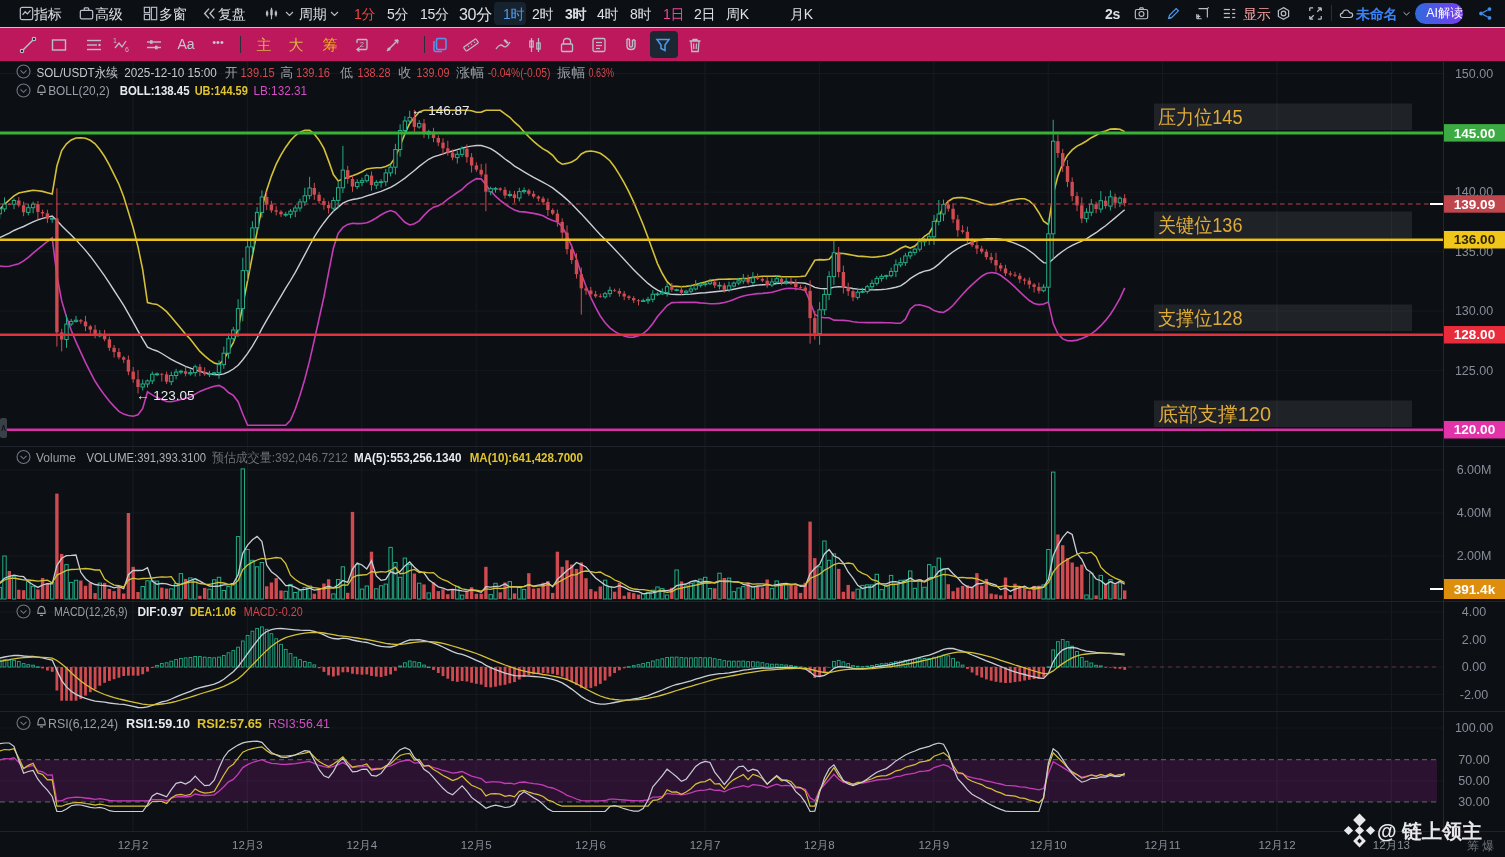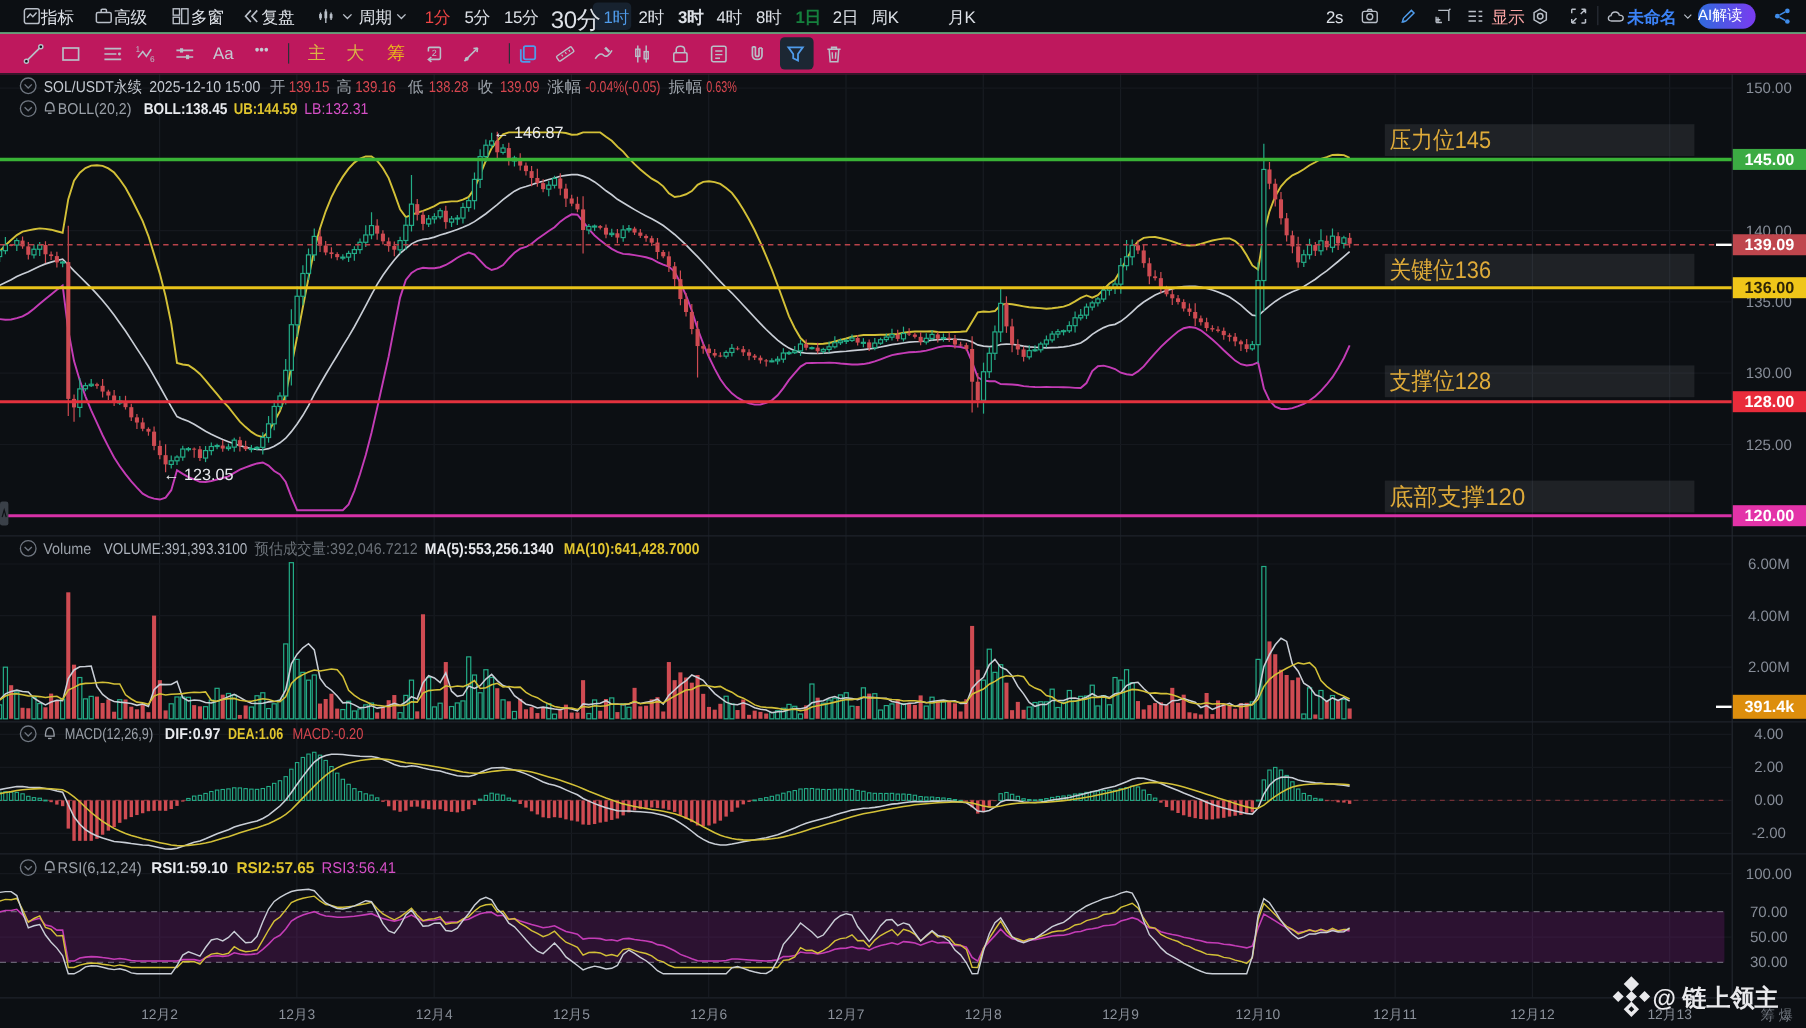--- a/index.html
+++ b/index.html
@@ -1276,31 +1276,31 @@
       </svg>
       <span style="position:absolute;left:34px;top:7px;font-size:14px;letter-spacing:-0.3px;color:#dde1e7;font-weight:normal;line-height:1">指标</span>
       <span style="position:absolute;left:95px;top:7px;font-size:14px;letter-spacing:-0.3px;color:#dde1e7;font-weight:normal;line-height:1">高级</span>
       <span style="position:absolute;left:159px;top:7px;font-size:14px;letter-spacing:-0.3px;color:#dde1e7;font-weight:normal;line-height:1">多窗</span>
       <span style="position:absolute;left:218px;top:7px;font-size:14px;letter-spacing:-0.3px;color:#dde1e7;font-weight:normal;line-height:1">复盘</span>
       <span style="position:absolute;left:299px;top:7px;font-size:14px;letter-spacing:-0.3px;color:#dde1e7;font-weight:normal;line-height:1">周期</span>
       <span style="position:absolute;left:494px;top:2px;width:32px;height:23px;background:#17222f;border-radius:4px"></span>
       <span style="position:absolute;left:354px;top:7px;font-size:14px;letter-spacing:-0.3px;color:#ef4444;font-weight:normal;line-height:1">1分</span>
       <span style="position:absolute;left:387px;top:7px;font-size:14px;letter-spacing:-0.3px;color:#dde1e7;font-weight:normal;line-height:1">5分</span>
       <span style="position:absolute;left:420px;top:7px;font-size:14px;letter-spacing:-0.3px;color:#dde1e7;font-weight:normal;line-height:1">15分</span>
-      <span style="position:absolute;left:459px;top:7px;font-size:20px;letter-spacing:-0.3px;color:#dde1e7;font-weight:normal;line-height:1">30分</span>
+      <span style="position:absolute;left:459px;top:7px;font-size:16px;letter-spacing:-0.3px;color:#dde1e7;font-weight:normal;line-height:1">30分</span>
       <span style="position:absolute;left:532px;top:7px;font-size:14px;letter-spacing:-0.3px;color:#dde1e7;font-weight:normal;line-height:1">2时</span>
       <span style="position:absolute;left:565px;top:7px;font-size:14px;letter-spacing:-0.3px;color:#dde1e7;font-weight:bold;line-height:1">3时</span>
       <span style="position:absolute;left:597px;top:7px;font-size:14px;letter-spacing:-0.3px;color:#dde1e7;font-weight:normal;line-height:1">4时</span>
       <span style="position:absolute;left:630px;top:7px;font-size:14px;letter-spacing:-0.3px;color:#dde1e7;font-weight:normal;line-height:1">8时</span>
-      <span style="position:absolute;left:663px;top:7px;font-size:14px;letter-spacing:-0.3px;color:#15803d;font-weight:bold;line-height:1">1日</span>
+      <span style="position:absolute;left:663px;top:7px;font-size:14px;letter-spacing:-0.3px;color:#ec4899;font-weight:normal;line-height:1">1日</span>
       <span style="position:absolute;left:694px;top:7px;font-size:14px;letter-spacing:-0.3px;color:#dde1e7;font-weight:normal;line-height:1">2日</span>
       <span style="position:absolute;left:726px;top:7px;font-size:14px;letter-spacing:-0.3px;color:#dde1e7;font-weight:normal;line-height:1">周K</span>
       <span style="position:absolute;left:790px;top:7px;font-size:14px;letter-spacing:-0.3px;color:#dde1e7;font-weight:normal;line-height:1">月K</span>
       <span style="position:absolute;left:503px;top:7px;font-size:14px;letter-spacing:-0.3px;color:#4f9bea;font-weight:normal;line-height:1">1时</span>
-      <span style="position:absolute;left:1105px;top:7px;font-size:14px;letter-spacing:-0.3px;color:#dde1e7;font-weight:normal;line-height:1">2s</span>
+      <span style="position:absolute;left:1105px;top:7px;font-size:14px;letter-spacing:-0.3px;color:#dde1e7;font-weight:bold;line-height:1">2s</span>
       <svg style="position:absolute;left:1134px;top:6px" width="15" height="15" viewBox="0 0 17 17">
         <rect x="1.5" y="4" width="14" height="10.5" rx="2" fill="none" stroke="#b9bfc8" stroke-width="1.3"></rect>
         <path d="M6 4 L7 2.2 H10 L11 4" fill="none" stroke="#b9bfc8" stroke-width="1.3"></path>
         <circle cx="8.5" cy="9" r="2.8" fill="none" stroke="#b9bfc8" stroke-width="1.3"></circle>
       </svg>
       <svg style="position:absolute;left:1166px;top:6px" width="15" height="15" viewBox="0 0 17 17">
         <path d="M3 14 L4 10.5 L11.5 3 L14 5.5 L6.5 13 Z" fill="none" stroke="#4f9bea" stroke-width="1.4"></path>
         <line x1="3" y1="14" x2="6" y2="13.2" stroke="#4f9bea" stroke-width="1.4"></line>
       </svg>
       <svg style="position:absolute;left:1195px;top:6px" width="15" height="15" viewBox="0 0 17 17">
@@ -1329,21 +1329,21 @@
         </g>
       </svg>
       <span style="position:absolute;left:1331px;top:5px;width:1px;height:16px;background:#2a2f37"></span>
       <svg style="position:absolute;left:1339px;top:6px" width="15" height="15" viewBox="0 0 17 17">
         <path d="M4.5 13 Q1.5 13 1.5 10.5 Q1.5 8.2 4 8 Q4.5 4.5 8 4.5 Q11.2 4.5 11.8 7.5 Q15.5 7.5 15.5 10.3 Q15.5 13 12.5 13 Z" fill="none" stroke="#b9bfc8" stroke-width="1.3"></path>
       </svg>
       <span style="position:absolute;left:1356px;top:7px;font-size:14px;letter-spacing:-0.3px;color:#3b82f6;font-weight:bold;line-height:1">未命名</span>
       <svg style="position:absolute;left:1401px;top:6px" width="11" height="15" viewBox="0 0 17 17">
         <path d="M4 6.5 L8.5 11 L13 6.5" fill="none" stroke="#b9bfc8" stroke-width="1.5"></path>
       </svg>
-      <span style="position:absolute;left:1415px;top:3px;width:48px;height:21px;border-radius:11px;background:linear-gradient(90deg,#2f6bdc,#7a3bf0);color:#fff;font-size:12.5px;text-align:left;line-height:21px">AI解读</span>
+      <span style="position:absolute;left:1415px;top:3px;width:48px;height:21px;border-radius:11px;background:linear-gradient(90deg,#2f6bdc,#7a3bf0);color:#fff;font-size:12.5px;text-align:right;line-height:21px">AI解读</span>
       <svg style="position:absolute;left:1478px;top:6px" width="15" height="15" viewBox="0 0 17 17">
         <g fill="#3f8cea">
           <circle cx="3.5" cy="8.5" r="2.2"></circle>
           <circle cx="13" cy="3.5" r="2.2"></circle>
           <circle cx="13" cy="13.5" r="2.2"></circle>
         </g>
         <g stroke="#3f8cea" stroke-width="1.4">
           <line x1="5.5" y1="7.5" x2="11" y2="4.5"></line>
           <line x1="5.5" y1="9.5" x2="11" y2="12.5"></line>
         </g>

